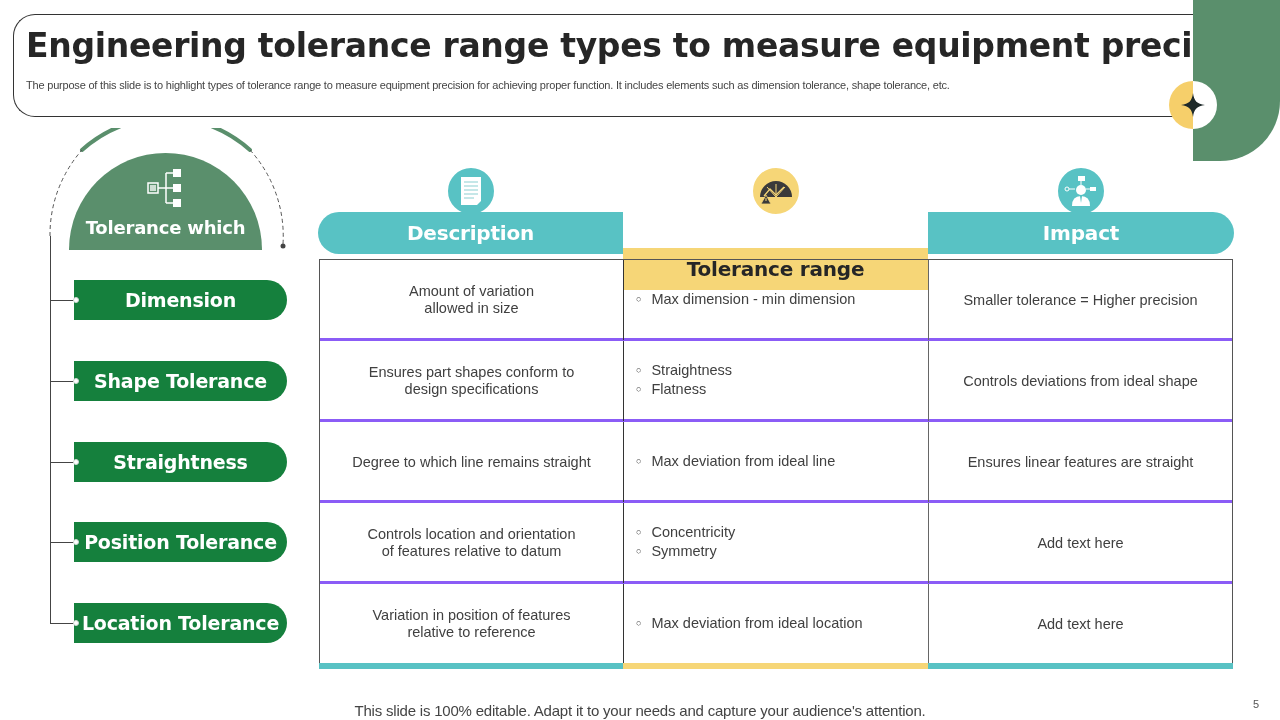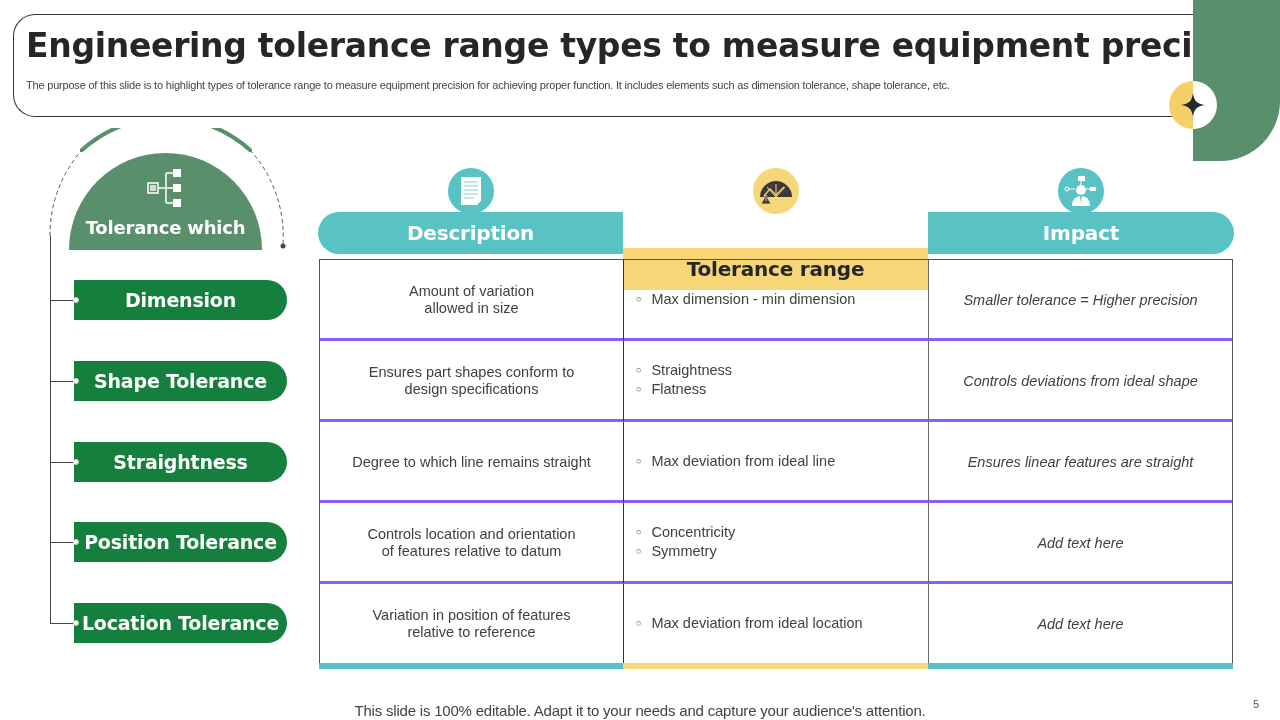--- a/index.html
+++ b/index.html
@@ -78,21 +78,21 @@
     position: absolute; left: 319px; top: 259px; width: 914px; height: 404px;
     border: 1px solid #555; border-bottom: none;
   }
   .row { position: absolute; left: 0; width: 912px; height: 81px; border-bottom: 3px solid #8b5cf6; }
   .cell {
     position: absolute; top: 0; height: 80px; display: flex; align-items: center;
     font-size: 14.5px; color: #404040; line-height: 17px;
   }
   .cell.d { left: 0; width: 304px; justify-content: center; text-align: center; border-right: 1px solid #333; }
   .cell.r { left: 304px; width: 305px; padding-left: 12px; border-right: 1px solid #666; }
-  .cell.i { left: 609px; width: 303px; justify-content: center; text-align: center; font-style: italic; }
+  .cell.i { left: 609px; width: 303px; justify-content: center; text-align: center; }
   .cell.d span, .cell.i span { white-space: pre-line; }
   .bul { display: block; white-space: nowrap; }
   .bul::before { content: "\25CB"; font-size: 9px; margin-right: 10px; position: relative; top: -2px; }
 
   .foot-bar { position: absolute; top: 663px; height: 6px; }
   .footer-note { position: absolute; left: 0; right: 0; top: 702px; text-align: center; font-size: 15px; color: #444; letter-spacing: -0.2px; }
   .page-num { position: absolute; left: 1253px; top: 698px; font-size: 11px; color: #555; }
 </style>
 </head>
 <body>

